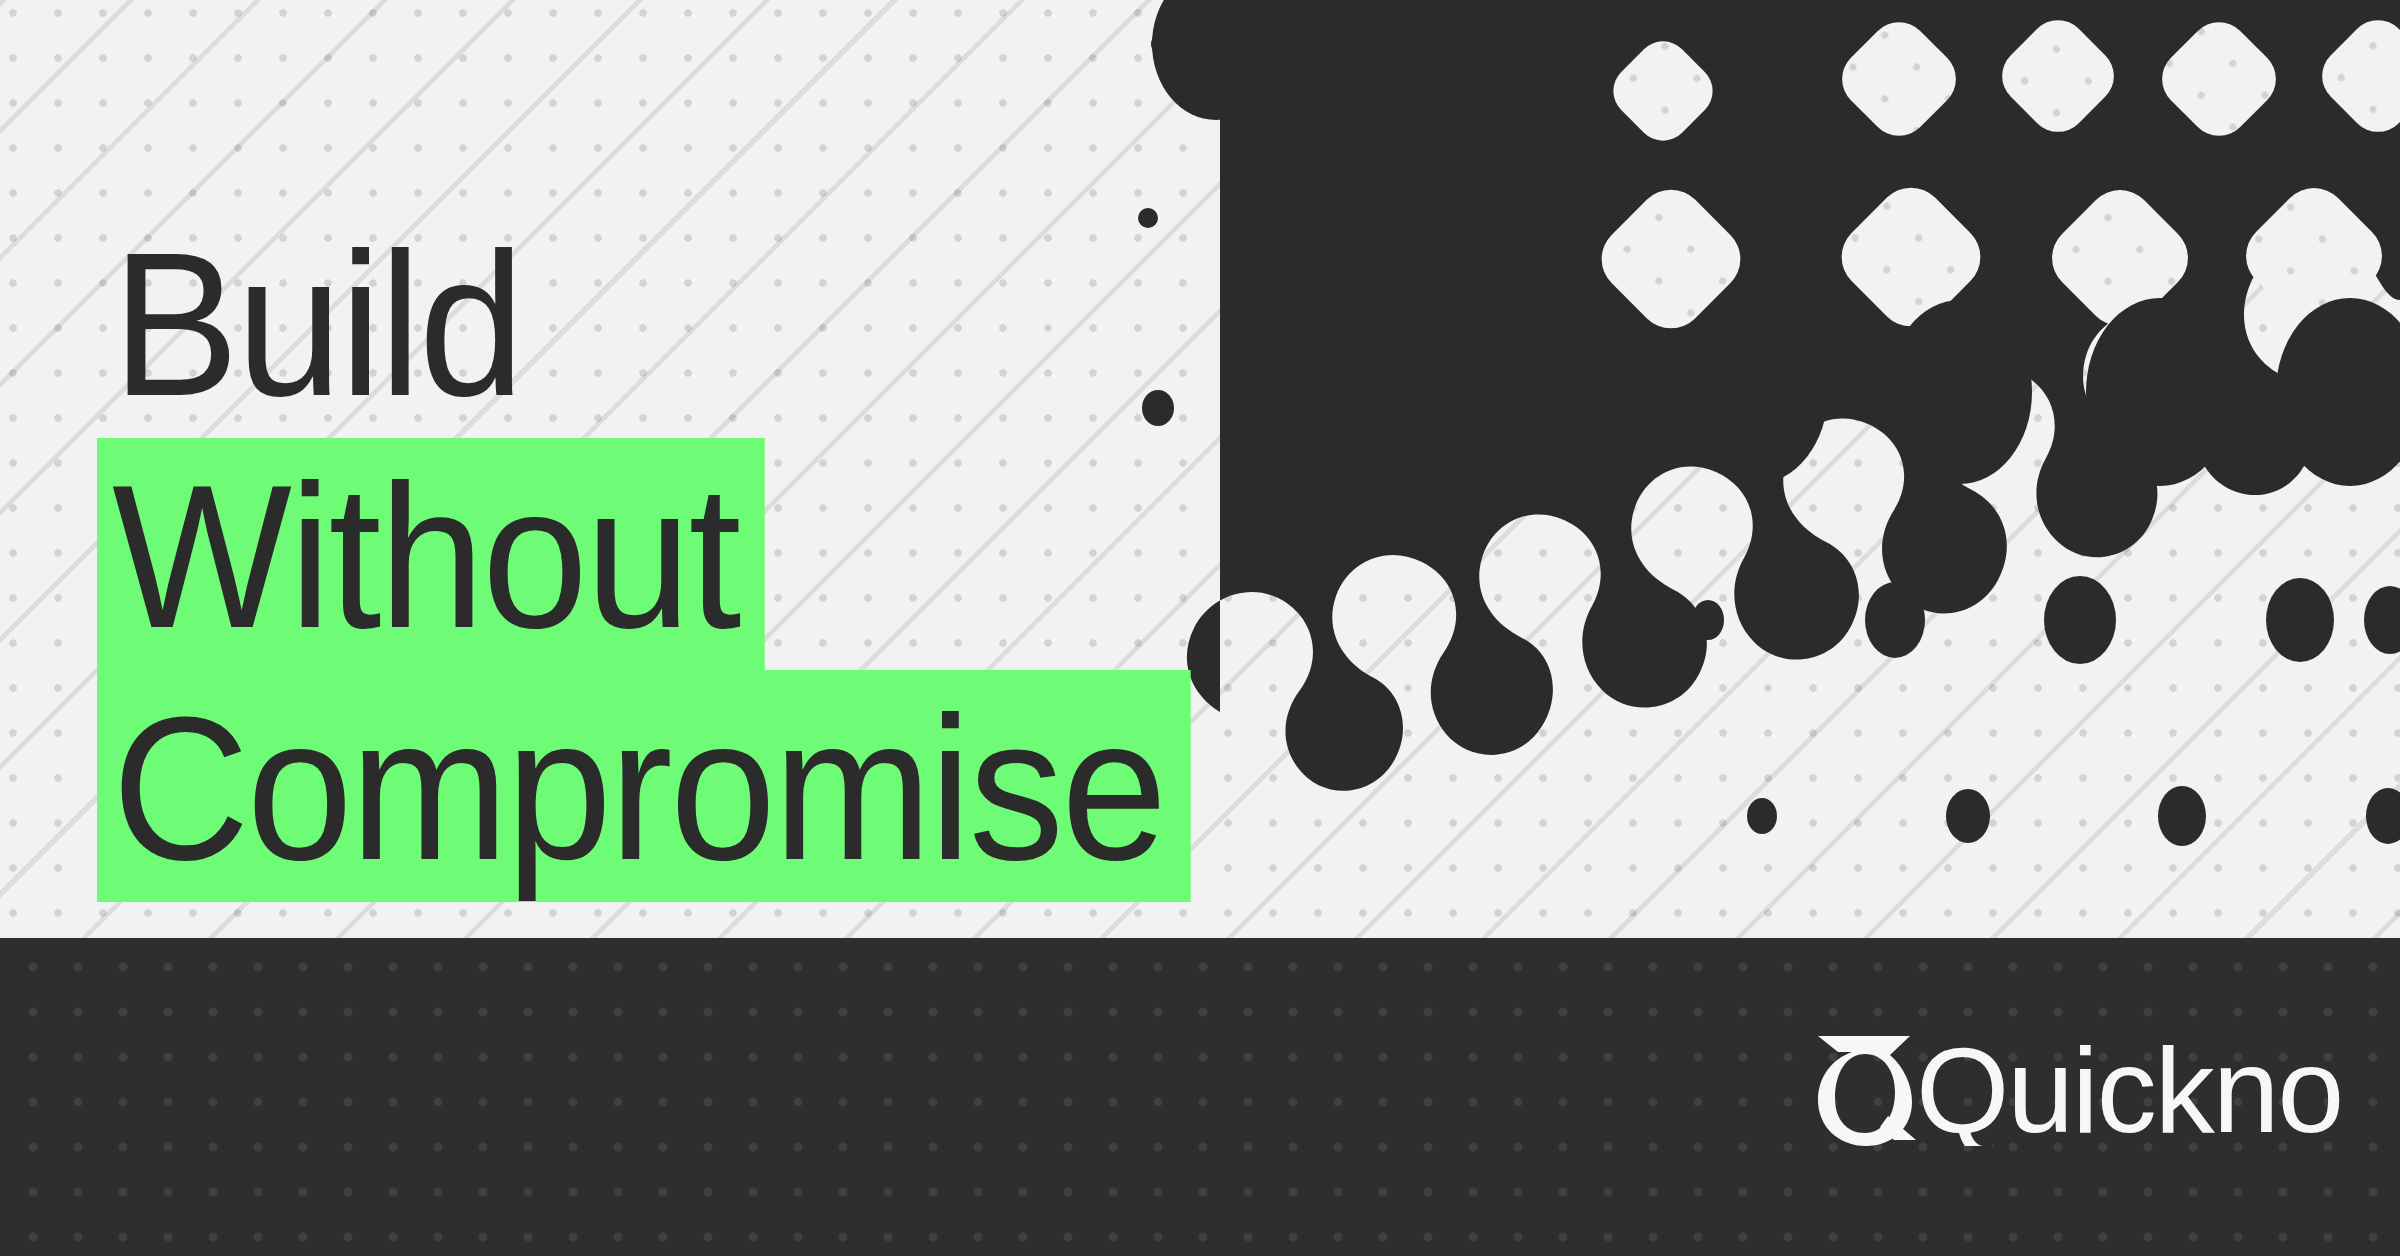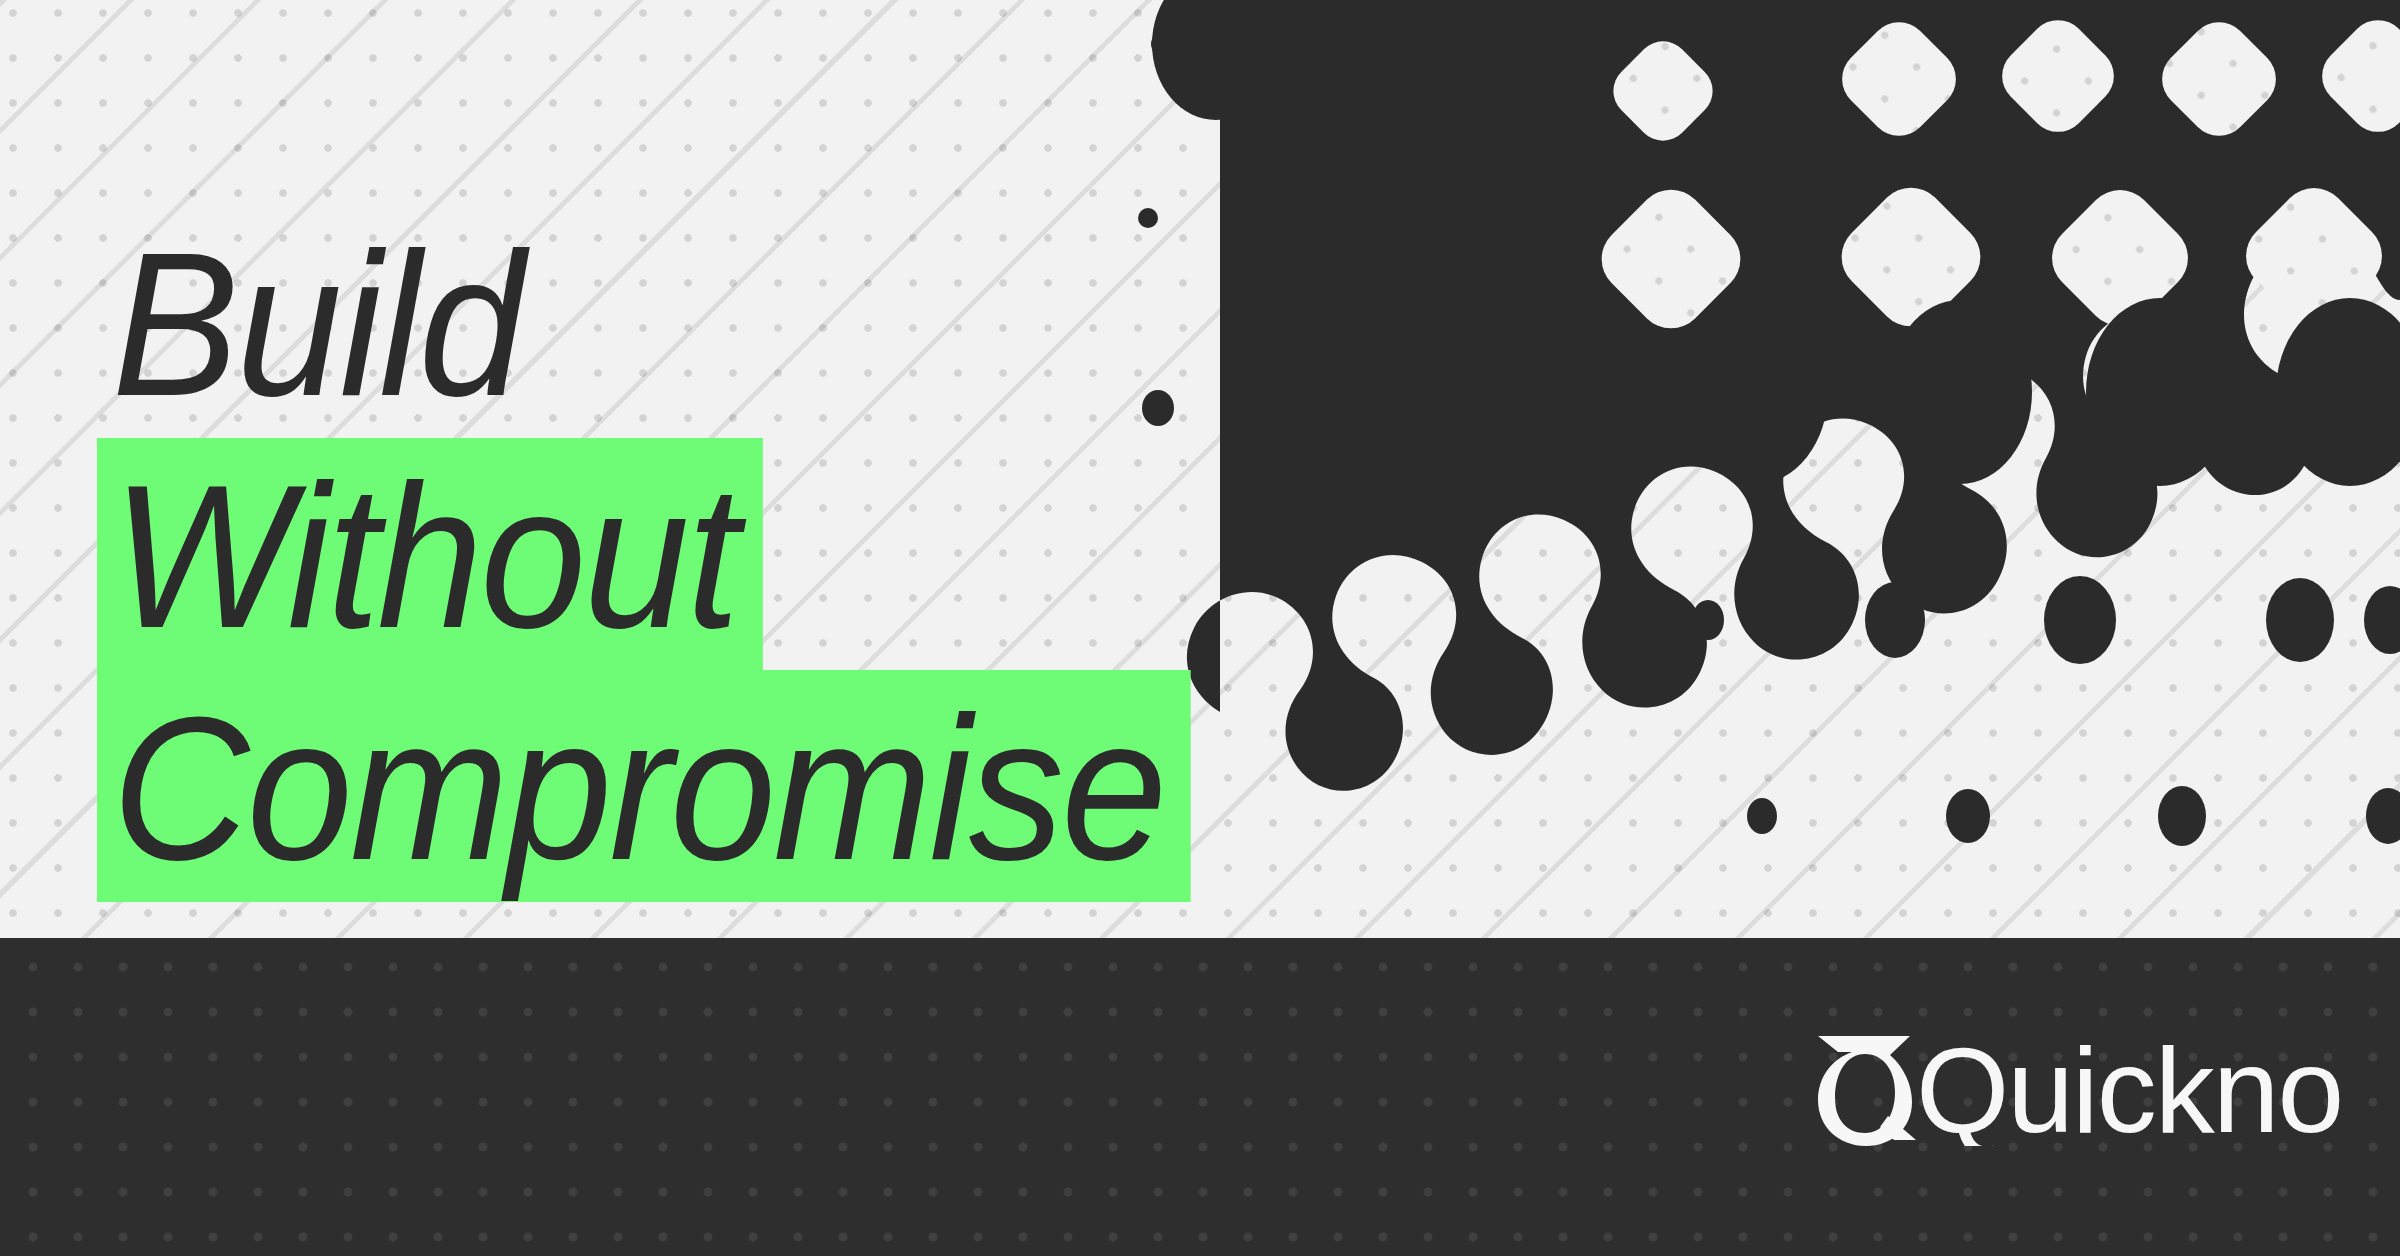--- a/index.html
+++ b/index.html
@@ -40,21 +40,20 @@
   .blob-art{
     position:absolute;left:0;top:0;width:2400px;height:938px;
     pointer-events:none;
   }
   .blob-art svg{display:block;width:2400px;height:938px;}
 
   
   .headline{
     position:absolute;left:97px;top:206px;
     z-index:5;
-    font-style:italic;
   }
   .hl-line{
     display:block;
     font-family:"Liberation Sans", sans-serif;
     font-weight:300;
     font-size:205px;
     line-height:148px;
     letter-spacing:-3px;
     color:#2B2B2B;
     white-space:nowrap;

